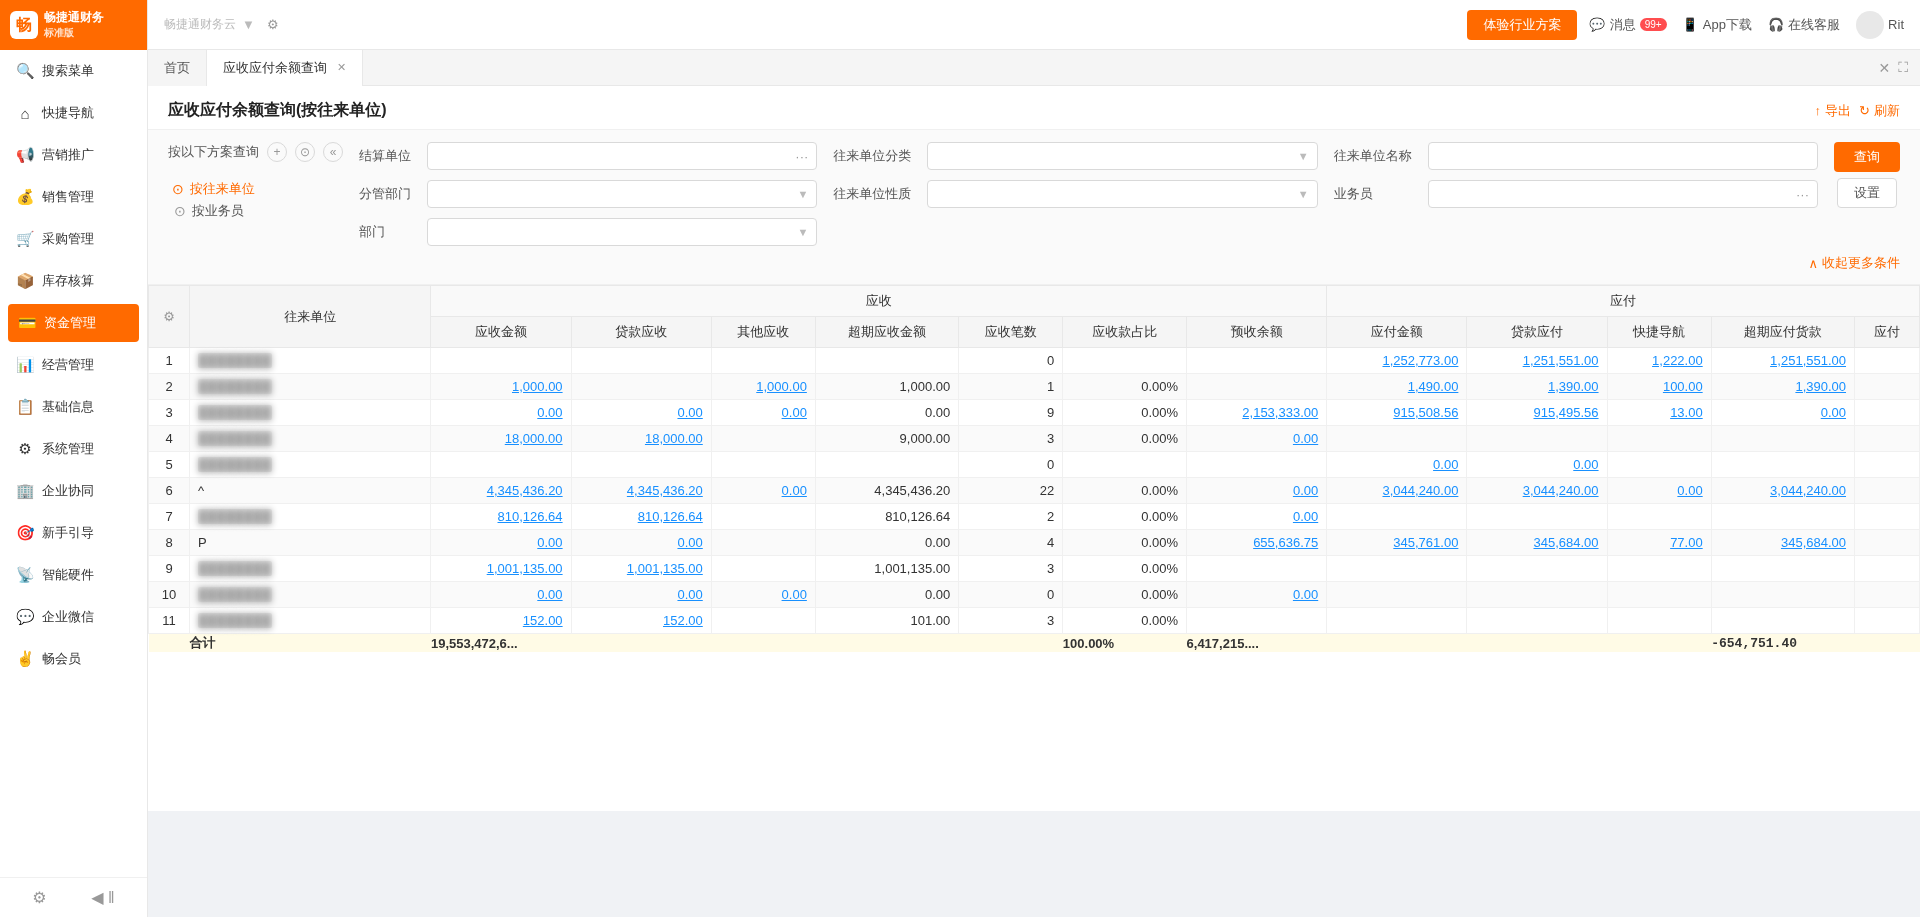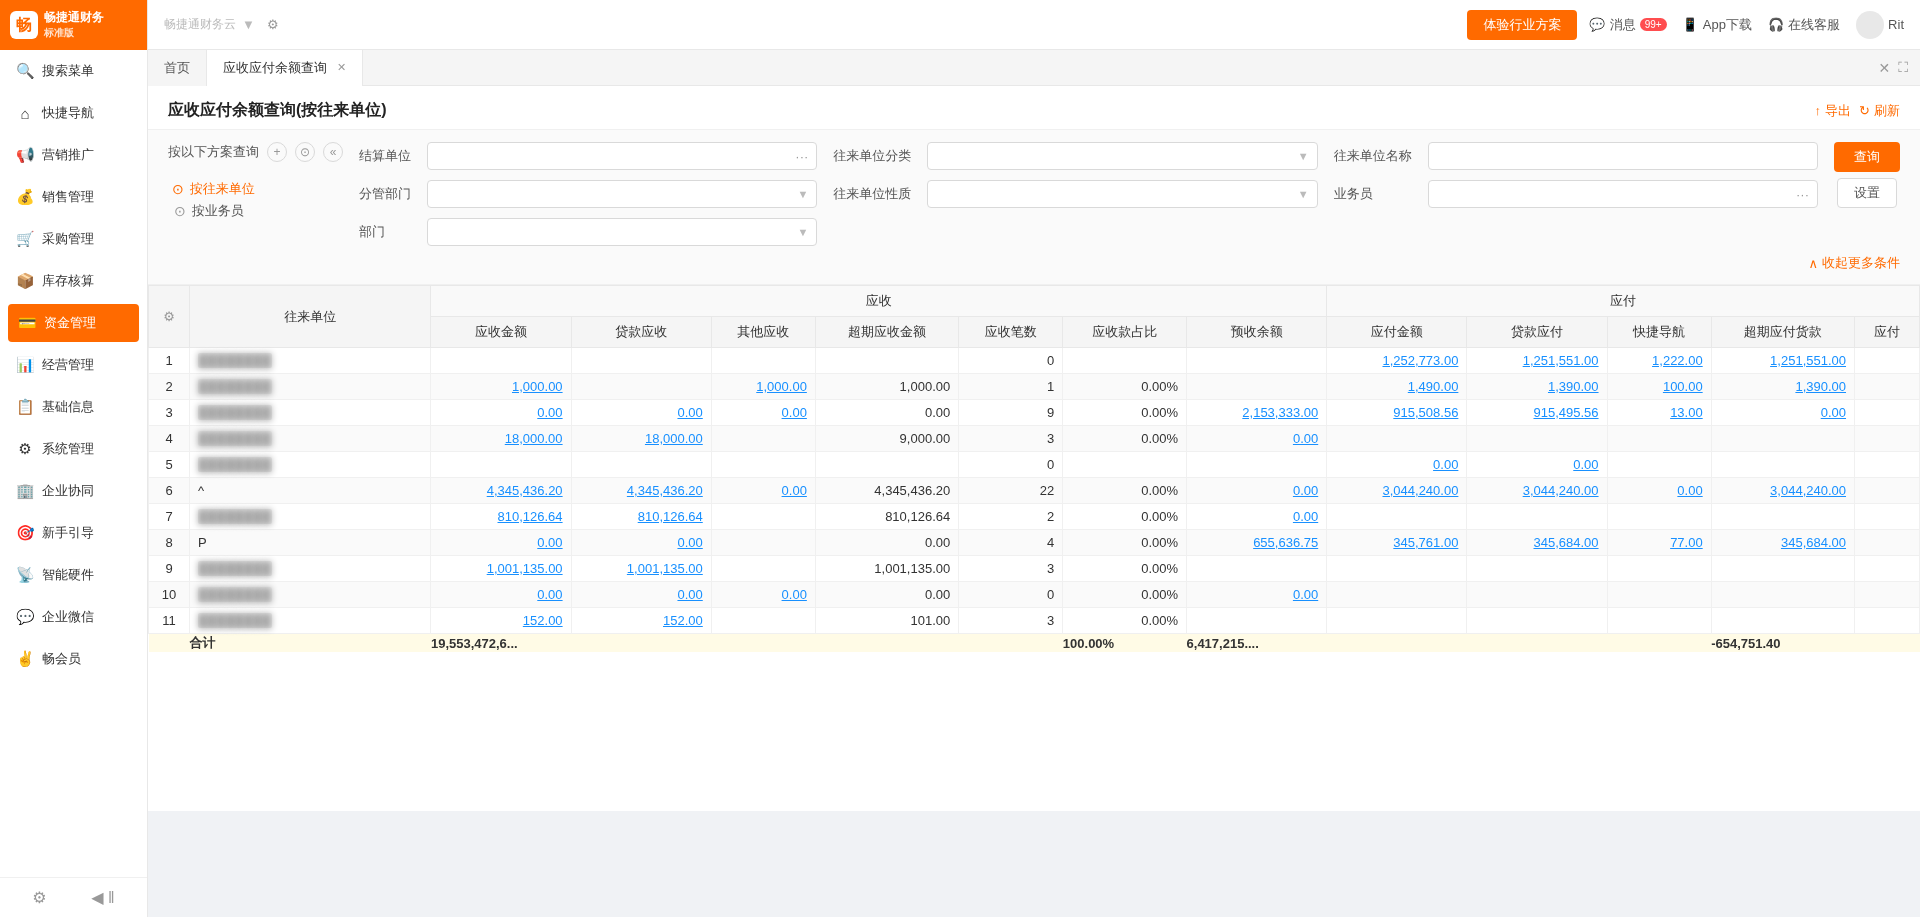--- a/index.html
+++ b/index.html
@@ -289,21 +289,21 @@
       height: 28px;
       padding: 0 8px;
       background: #fff;
       cursor: pointer;
       gap: 4px;
       font-size: 13px;
     }
     .filter-field-text { flex: 1; color: #333; }
     .filter-field-icon { color: #bbb; font-size: 11px; }
 
-    .neg-value { color: #ff4d4f; }
+    .neg-value { color: #ff4d4f; font-family: Liberation Mono, monospace; }
   </style>
 </head>
 <body>
 
 <div class="sidebar">
   <div class="sidebar-logo">
     <div class="sidebar-logo-icon">畅</div>
     <div>
       <div class="sidebar-logo-text">畅捷通财务</div>
       <div class="sidebar-logo-sub">标准版</div>

